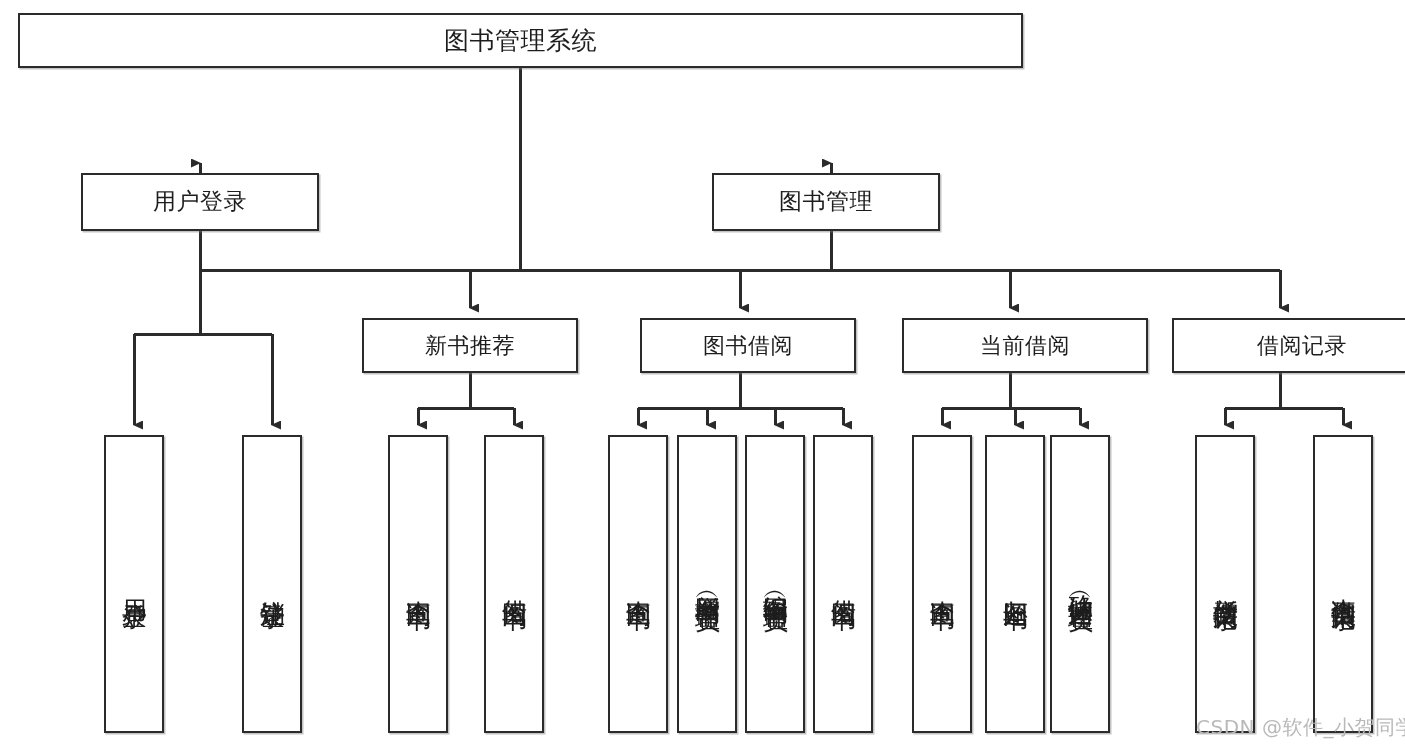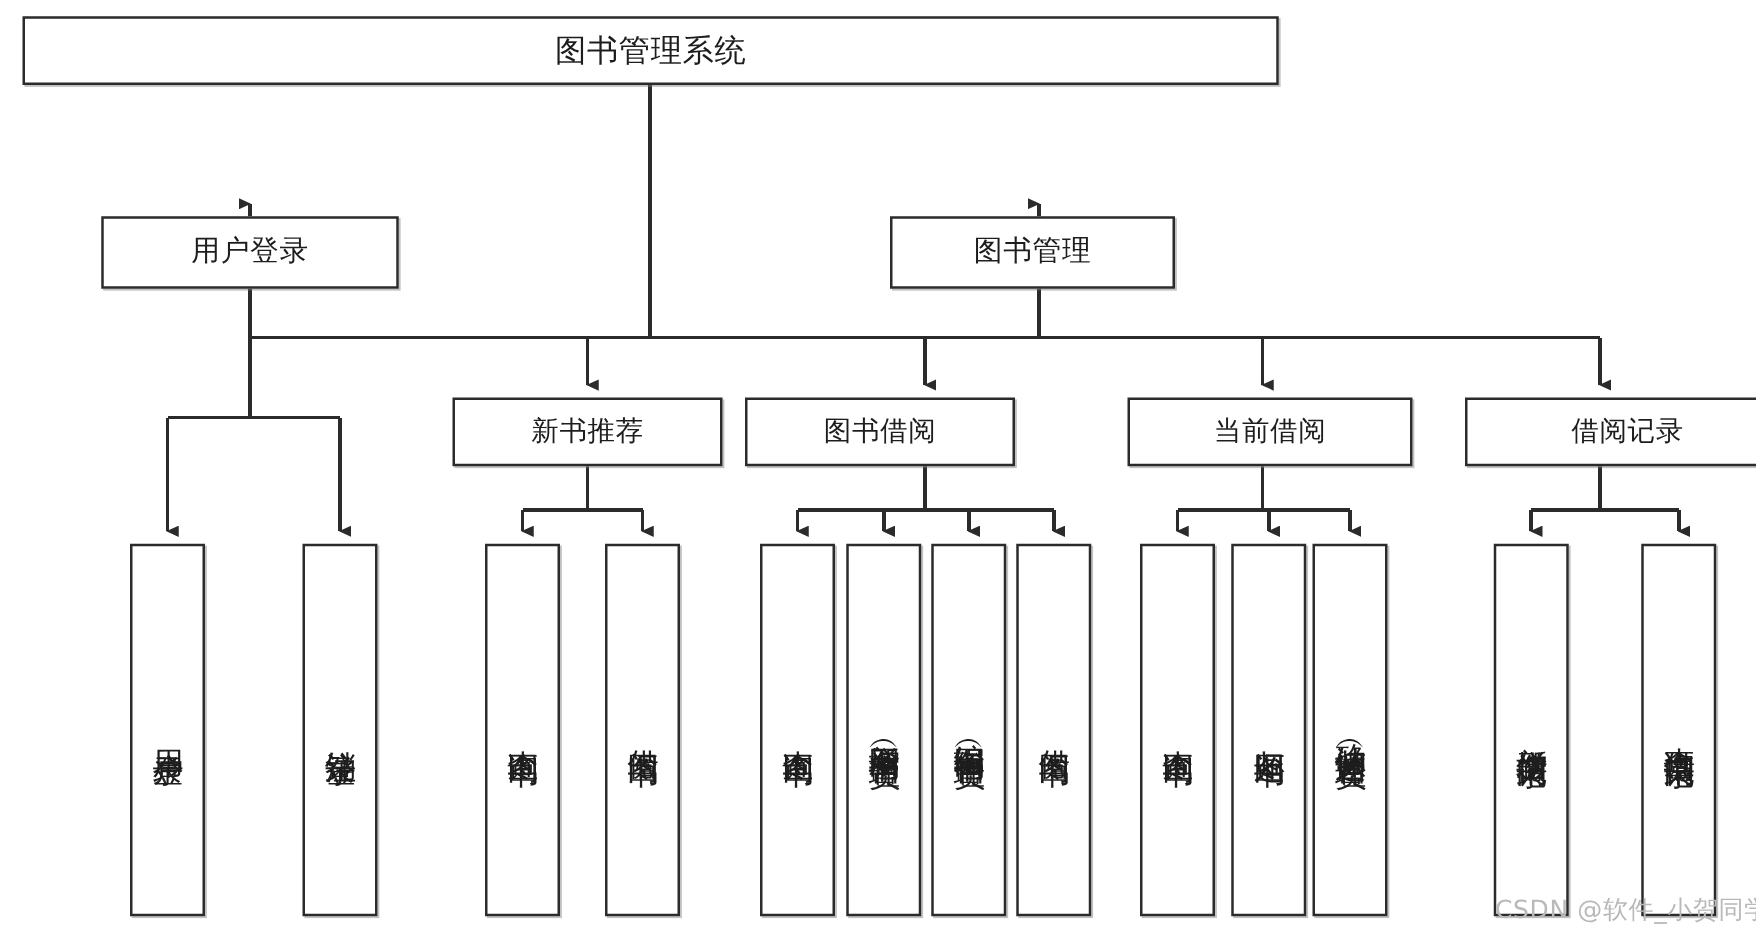--- a/index.html
+++ b/index.html
@@ -132,24 +132,24 @@
   <div class="node level1" id="node-l1-0" style="left: 81px; top: 173px; width: 238px; height: 58px;">
     <span class="label">用户登录</span>
   </div>
   <div class="node level1" id="node-l1-1" style="left: 712px; top: 173px; width: 228px; height: 58px;">
     <span class="label">图书管理</span>
   </div>
 
   <div class="node level2" id="node-l2-0" style="left: 362px; top: 318px; width: 216px; height: 55px;">
     <span class="label">新书推荐</span>
   </div>
-  <div class="node level2" id="node-l2-1" style="left: 596px; top: 318px; width: 216px; height: 55px;">
+  <div class="node level2" id="node-l2-1" style="left: 640px; top: 318px; width: 216px; height: 55px;">
     <span class="label">图书借阅</span>
   </div>
-  <div class="node level2" id="node-l2-2" style="left: 902px; top: 318px; width: 228px; height: 55px;">
+  <div class="node level2" id="node-l2-2" style="left: 902px; top: 318px; width: 246px; height: 55px;">
     <span class="label">当前借阅</span>
   </div>
   <div class="node level2" id="node-l2-3" style="left: 1172px; top: 318px; width: 260px; height: 55px;">
     <span class="label">借阅记录</span>
   </div>
 
   <div class="node leaf" id="node-leaf-0" style="left: 104px; top: 435px; width: 60px; height: 298px;">
     <span class="label">用户登录</span>
   </div>
   <div class="node leaf" id="node-leaf-1" style="left: 242px; top: 435px; width: 60px; height: 298px;">

